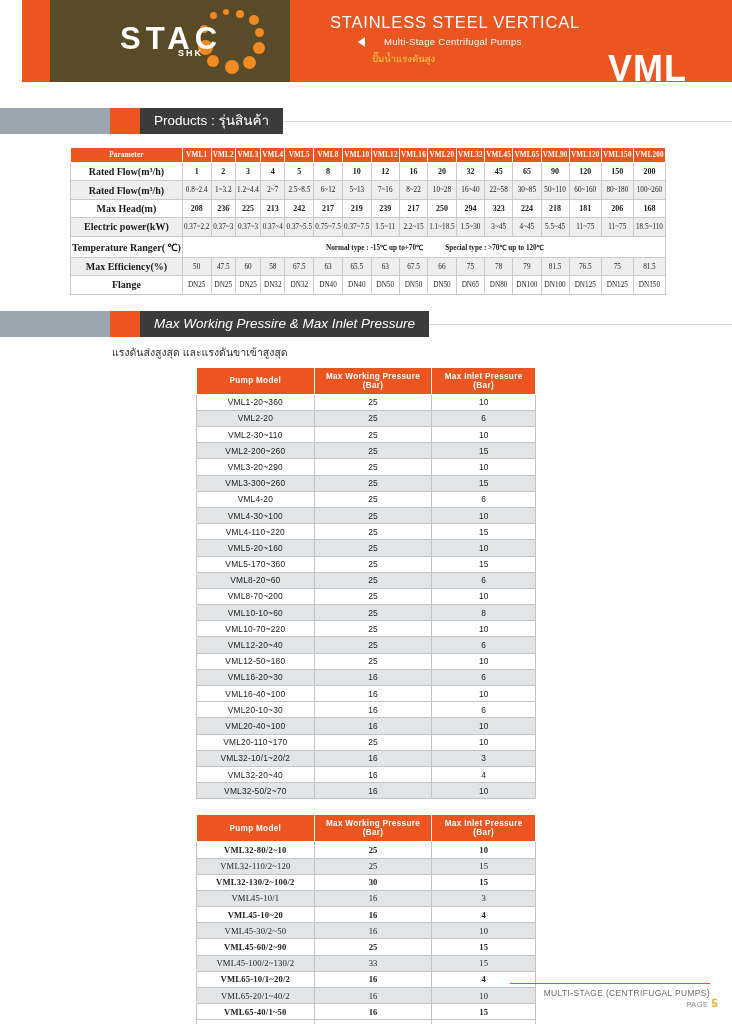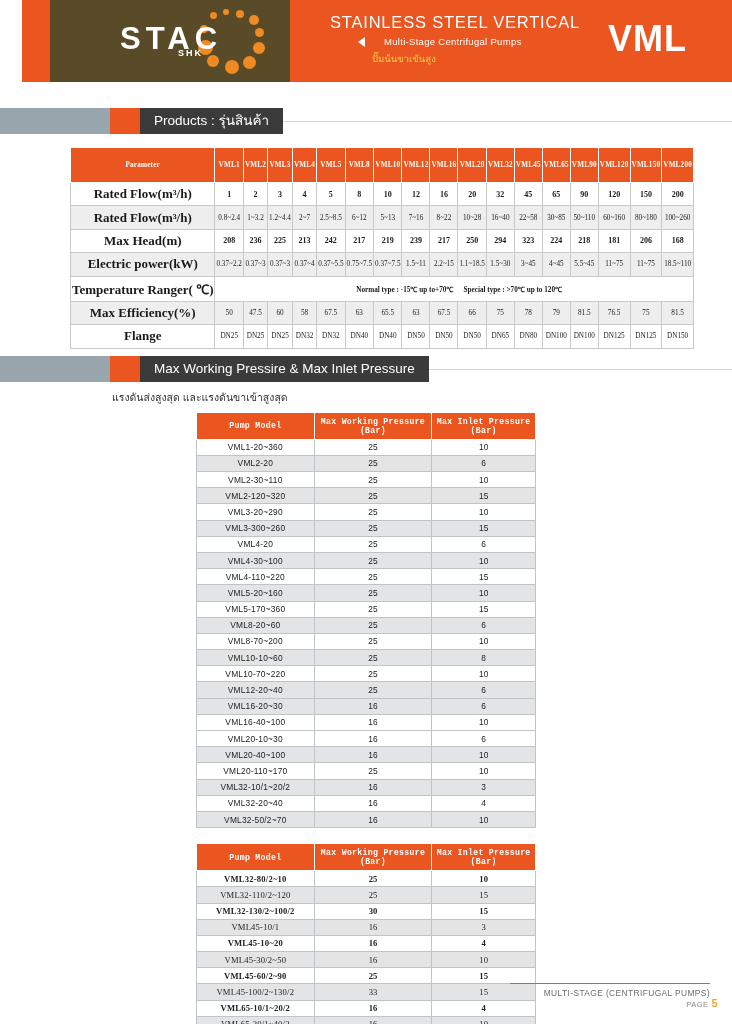--- a/index.html
+++ b/index.html
@@ -48,21 +48,21 @@
     border-top: 5px solid transparent;
     border-bottom: 5px solid transparent;
     border-right: 7px solid #ffffff;
   }
   .header-sub { color: #ffffff; font-size: 9.5px; letter-spacing: 0.3px; }
   .header-thai {
     position: absolute; left: 372px; top: 51px;
     color: #ffd24d; font-size: 9.5px;
   }
   .header-vml {
-    position: absolute; right: 45px; top: 18px;
+    position: absolute; right: 45px; top: 48px;
     color: #ffffff; font-size: 36px; font-weight: bold; letter-spacing: 1px;
   }
 
   
   .section { position: relative; height: 26px; margin: 0; }
   .sec-gray {
     position: absolute; left: 0; top: 0; width: 110px; height: 26px;
     background: #9aa6ae;
   }
   .sec-orange {
@@ -86,49 +86,49 @@
 
   
   .param-wrap { margin: 13px 0 0 0; padding: 0 66px 0 70px; }
   table.param {
     border-collapse: collapse; width: 596px;
     font-family: "Liberation Serif", serif;
   }
   table.param th {
     background: #ea5520; color: #ffffff;
     font-size: 7.2px; font-weight: bold; letter-spacing: 0.2px;
-    padding: 13px 1px; border: 1px solid #ffffff; text-align: center;
+    padding: 3px 1px; border: 1px solid #ffffff; text-align: center;
   }
   table.param td {
     font-size: 7.2px; color: #1a1a1a; text-align: center;
     padding: 3.2px 1px; border: 1px solid #c9c9c9;
     background: #ffffff; white-space: nowrap;
   }
   table.param td.rowhead {
-    font-weight: bold; font-size: 13px; background: #ffffff;
+    font-weight: bold; font-size: 10px; background: #ffffff;
     text-align: center; width: 98px;
   }
   table.param tr.alt td { background: #eeeeee; }
   table.param tr.alt td.rowhead { background: #eeeeee; }
   table.param td.val-b { font-weight: bold; font-size: 8px; }
   td.temp-cell { text-align: right; padding-right: 16px; font-weight: bold; font-size: 8.3px; }
   .temp-inner { display: inline-block; }
-  .temp-inner span { margin-left: 10px; }
+  .temp-inner span { margin-left: 22px; }
 
   
   .press-wrap { display: flex; justify-content: center; margin-top: 4px; }
   table.press {
     border-collapse: collapse; width: 340px;
     font-family: "Liberation Sans", sans-serif;
   }
   table.press th {
     background: #ea5520; color: #ffffff;
     font-size: 8.2px; font-weight: bold;
     padding: 4px 2px; border: 1px solid #ffffff;
-    font-family: Liberation Mono, monospace; letter-spacing: 0.3px;
+    font-family: Liberation Sans, sans-serif; letter-spacing: 0.3px;
   }
   table.press td {
     font-size: 8.4px; color: #222222; text-align: center;
     padding: 2.6px 2px; border: 1px solid #bfc4c8;
     background: #ffffff;
   }
   table.press tr.alt td { background: #e2e4e6; }
   table.press td.model { text-align: center; letter-spacing: 0.2px; }
   table.press.serif td { font-family: "Liberation Serif", serif; font-size: 8.6px; }
   table.press.serif td.bold-row { font-weight: bold; }
@@ -170,21 +170,21 @@
       <div class="logo-dot" style="left:150px;top:25px;width:8px;height:8px;"></div>
       <div class="logo-text">STAC</div>
       <div class="logo-sub">SHK</div>
     </div>
   </div>
   <div class="header-title">STAINLESS STEEL VERTICAL</div>
   <div class="header-sub-row">
     <span class="tri-icon"></span>
     <span class="header-sub">Multi-Stage Centrifugal Pumps</span>
   </div>
-  <div class="header-thai">ปั๊มน้นขาเขันสูง</div>
+  <div class="header-thai">ปั๊มน้ำแรงดันสูง</div>
   <div class="header-vml">VML</div>
 </div>
 
 <div class="section" style="margin-top:20px;">
   <div class="sec-rule"></div>
   <div class="sec-gray"></div>
   <div class="sec-orange"></div>
   <div class="sec-dark">Products : รุ่นสินค้า</div>
 </div>
 
@@ -334,21 +334,21 @@
           <td>DN100</td>
           <td>DN100</td>
           <td>DN125</td>
           <td>DN125</td>
           <td>DN150</td>
         </tr>
       </tbody>
   </table>
 </div>
 
-<div class="section" style="margin-top:7px;">
+<div class="section" style="margin-top:16px;font-style:italic;">
   <div class="sec-rule"></div>
   <div class="sec-gray"></div>
   <div class="sec-orange"></div>
   <div class="sec-dark">Max Working Pressire &amp; Max Inlet Pressure</div>
 </div>
 <div class="thai-caption">แรงดันส่งสูงสุด และแรงดันขาเข้าสูงสุด</div>
 
 <div class="press-wrap">
   <table class="press">
     <thead>
@@ -368,21 +368,21 @@
           <td class="model">VML2-20</td>
           <td>25</td>
           <td>6</td>
         </tr>
         <tr>
           <td class="model">VML2-30~110</td>
           <td>25</td>
           <td>10</td>
         </tr>
         <tr class="alt">
-          <td class="model">VML2-120~320</td>
+          <td class="model">VML2-200~260</td>
           <td>25</td>
           <td>15</td>
         </tr>
         <tr>
           <td class="model">VML3-20~290</td>
           <td>25</td>
           <td>10</td>
         </tr>
         <tr class="alt">
           <td class="model">VML3-300~260</td>
@@ -431,20 +431,25 @@
         </tr>
         <tr>
           <td class="model">VML10-70~220</td>
           <td>25</td>
           <td>10</td>
         </tr>
         <tr class="alt">
           <td class="model">VML12-20~40</td>
           <td>25</td>
           <td>6</td>
+        </tr>
+        <tr>
+          <td class="model">VML12-50~180</td>
+          <td>25</td>
+          <td>10</td>
         </tr>
         <tr class="alt">
           <td class="model">VML16-20~30</td>
           <td>16</td>
           <td>6</td>
         </tr>
         <tr>
           <td class="model">VML16-40~100</td>
           <td>16</td>
           <td>10</td>

